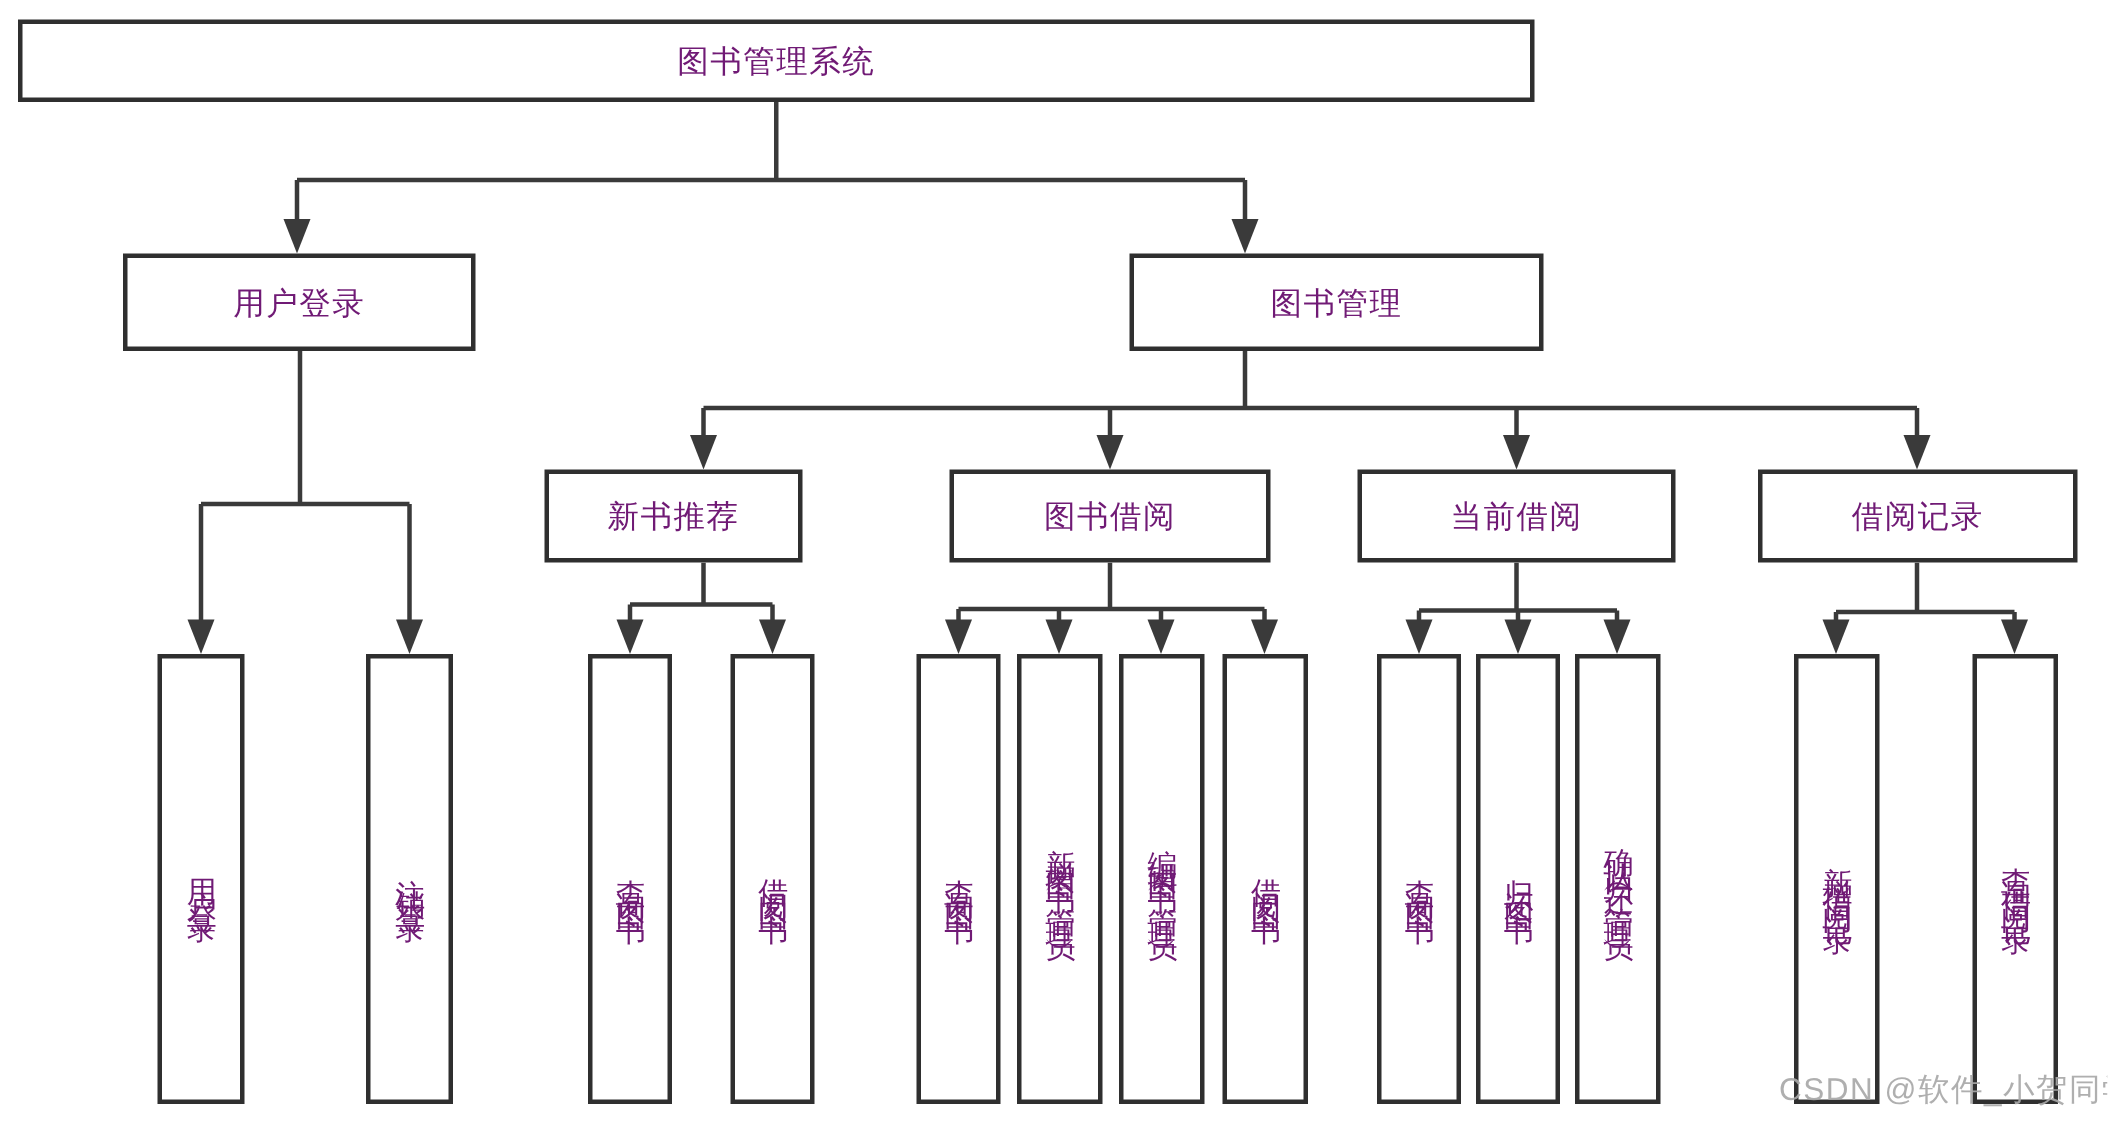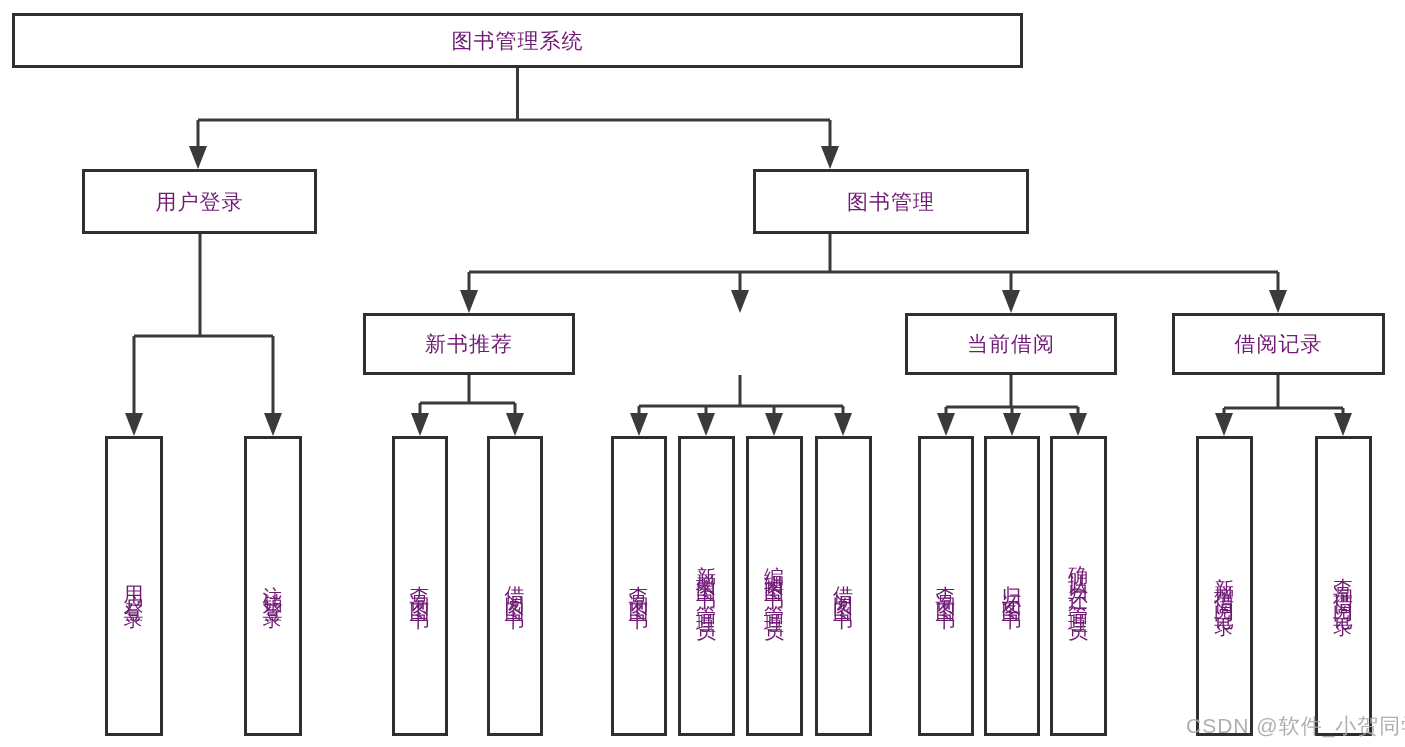--- a/index.html
+++ b/index.html
@@ -96,22 +96,25 @@
     <span>图书管理系统</span>
   </div>
 
   <div class="box h" style="left:82px;top:169px;width:235px;height:65px;">
     <span>用户登录</span>
   </div>
   <div class="box h" style="left:712px;top:169px;width:276px;height:65px;margin-left:41px;">
     <span>图书管理</span>
   </div>
 
-  <div class="box h" style="left:363px;top:313px;width:212px;height:62px;">
+  <div class="box h" style="left:363px;top:313px;width:172px;height:62px;">
     <span>新书推荐</span>
+  </div>
+  <div class="box h" style="left:633px;top:313px;width:214px;height:62px;">
+    <span>图书借阅</span>
   </div>
   <div class="box h" style="left:905px;top:313px;width:212px;height:62px;">
     <span>当前借阅</span>
   </div>
   <div class="box h" style="left:1172px;top:313px;width:213px;height:62px;">
     <span>借阅记录</span>
   </div>
 
   <div class="box v" style="left:105px;top:436px;width:58px;height:300px;">
     <span>用户登录</span>

